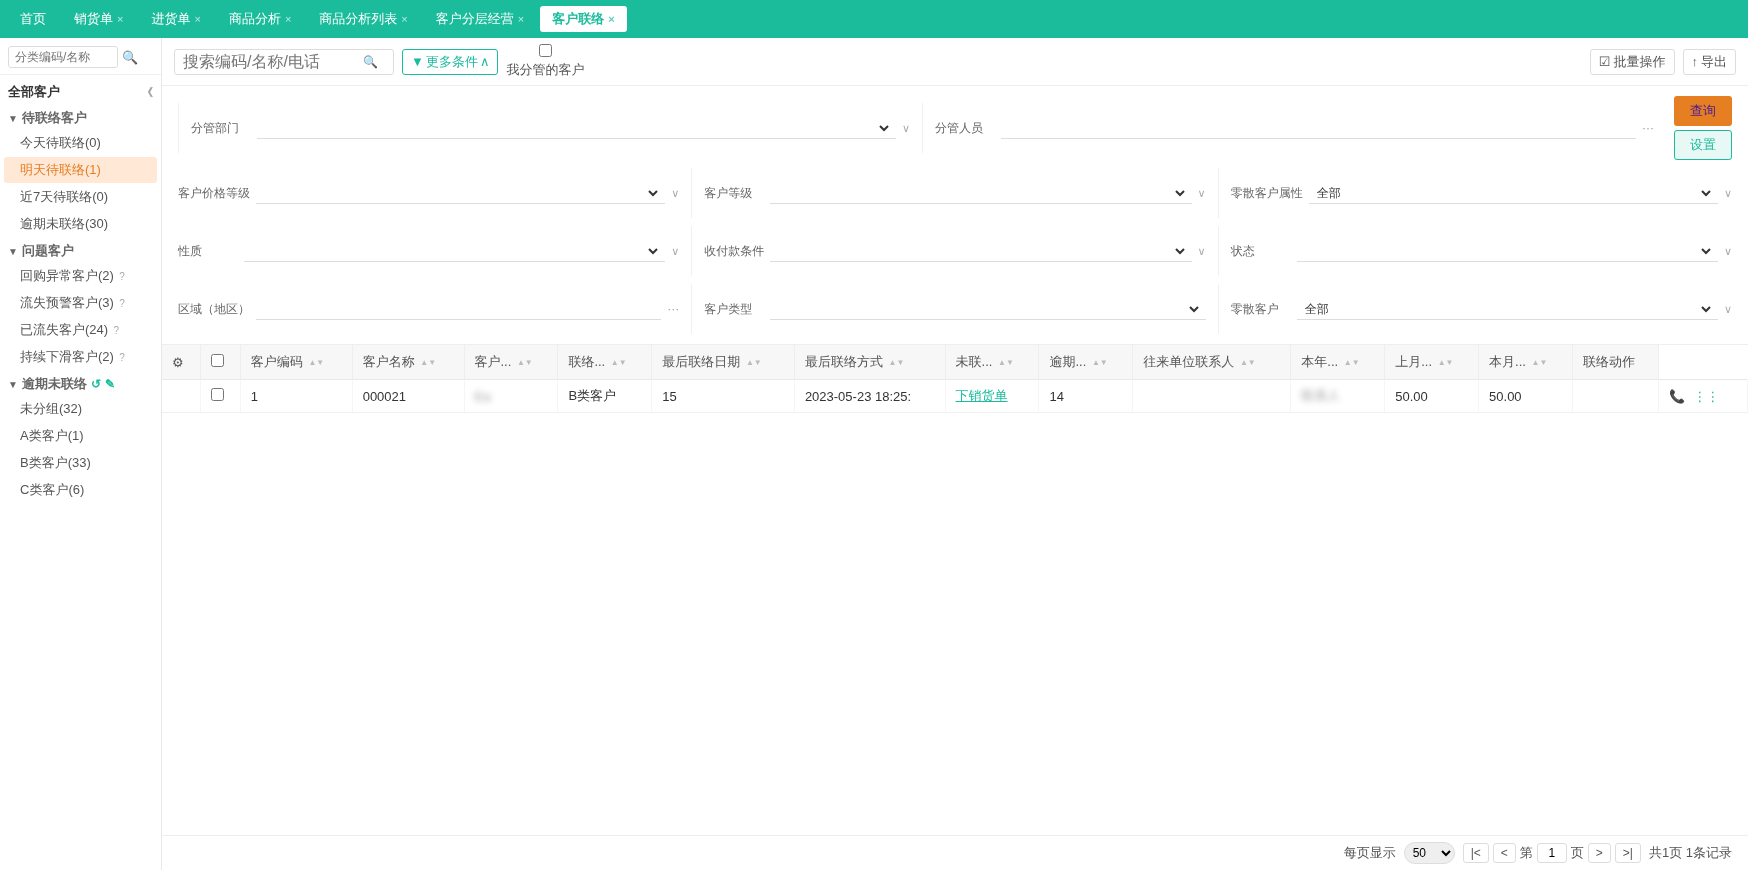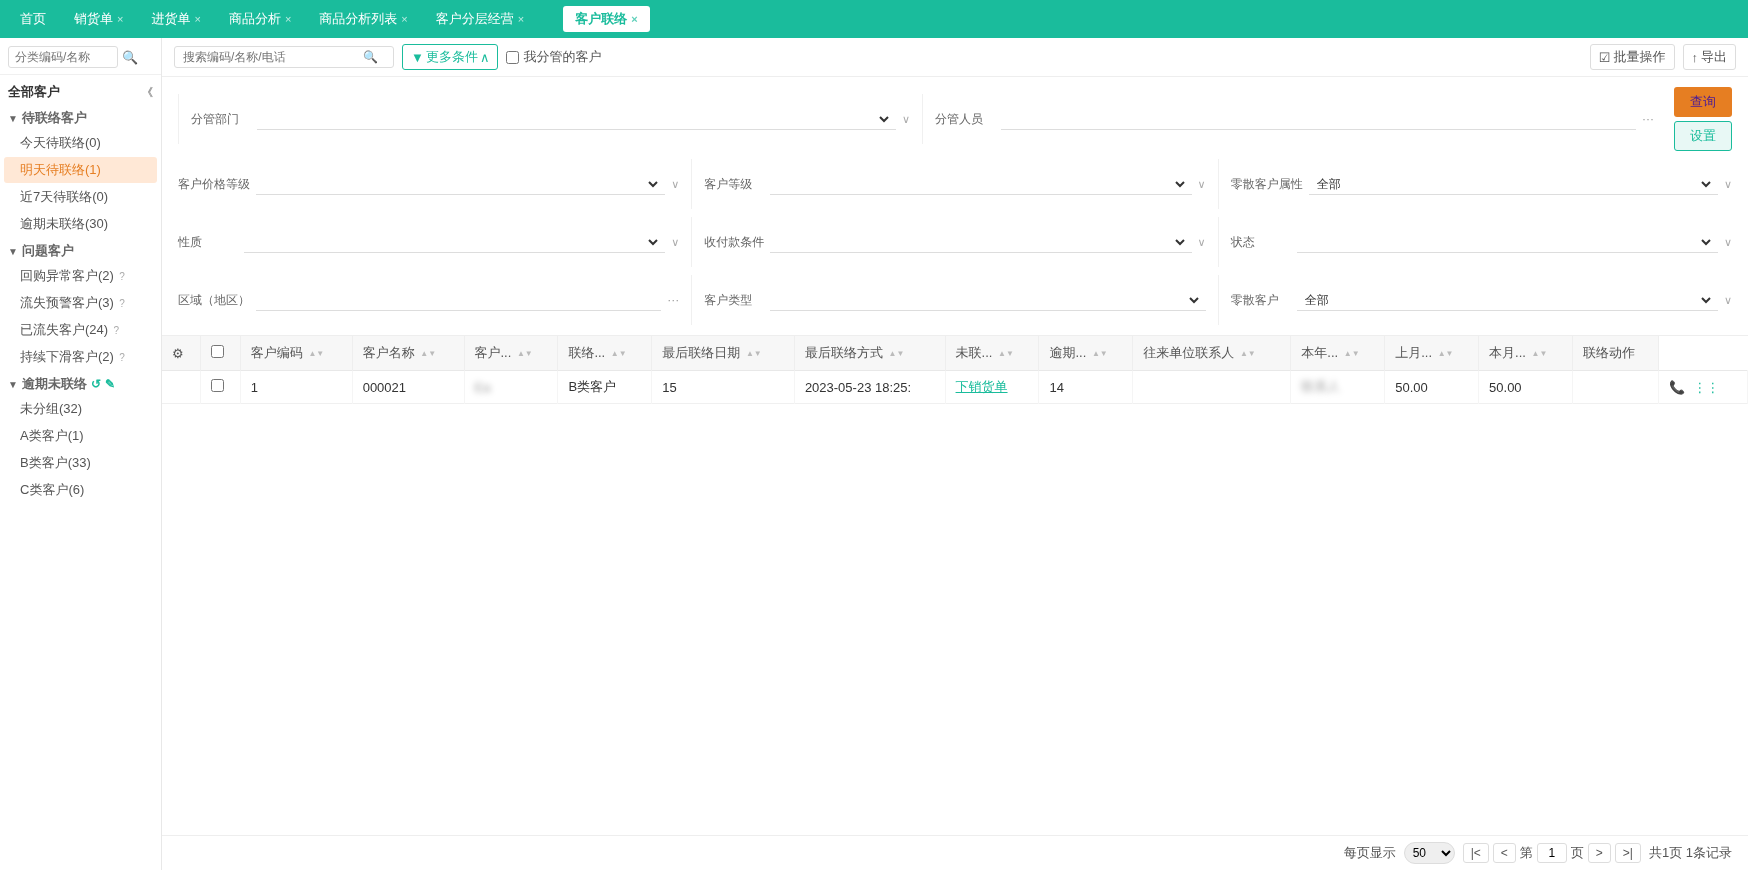--- a/index.html
+++ b/index.html
@@ -18,21 +18,21 @@
       color: #fff;
       padding: 4px 12px;
       border-radius: 3px;
       cursor: pointer;
       white-space: nowrap;
       font-size: 13px;
       display: flex;
       align-items: center;
       gap: 4px;
     }
-    .nav-item.active { background: #fff; color: #1abc9c; font-weight: bold; margin-left: 23px; }
+    .nav-item.active { background: #fff; color: #1abc9c; font-weight: bold; }
     .nav-close { font-size: 11px; opacity: 0.7; cursor: pointer; }
 
     
     .main-layout {
       display: flex;
       height: calc(100vh - 38px);
     }
 
     
     .sidebar {
@@ -113,21 +113,21 @@
       display: flex;
       align-items: center;
       border: 1px solid #ddd;
       border-radius: 3px;
       padding: 3px 8px;
       width: 220px;
     }
     .search-input-wrap input {
       border: none;
       outline: none;
-      font-size: 12px;
+      font-size: 16px;
       color: #a21caf;
       width: 180px;
     }
     .search-input-wrap .s-icon { color: #999; font-size: 12px; }
     .more-conditions {
       color: #1abc9c;
       font-size: 12px;
       cursor: pointer;
       display: flex;
       align-items: center;
@@ -135,20 +135,21 @@
       border: 1px solid #1abc9c;
       padding: 3px 8px;
       border-radius: 3px;
     }
     .my-customers {
       display: flex;
       align-items: center;
       gap: 4px;
       font-size: 12px;
       color: #555;
+      flex-direction: column;
     }
     .my-customers input[type=checkbox] { cursor: pointer; }
     .toolbar-right {
       margin-left: auto;
       display: flex;
       align-items: center;
       gap: 8px;
     }
     .batch-op, .export-btn {
       font-size: 12px;

